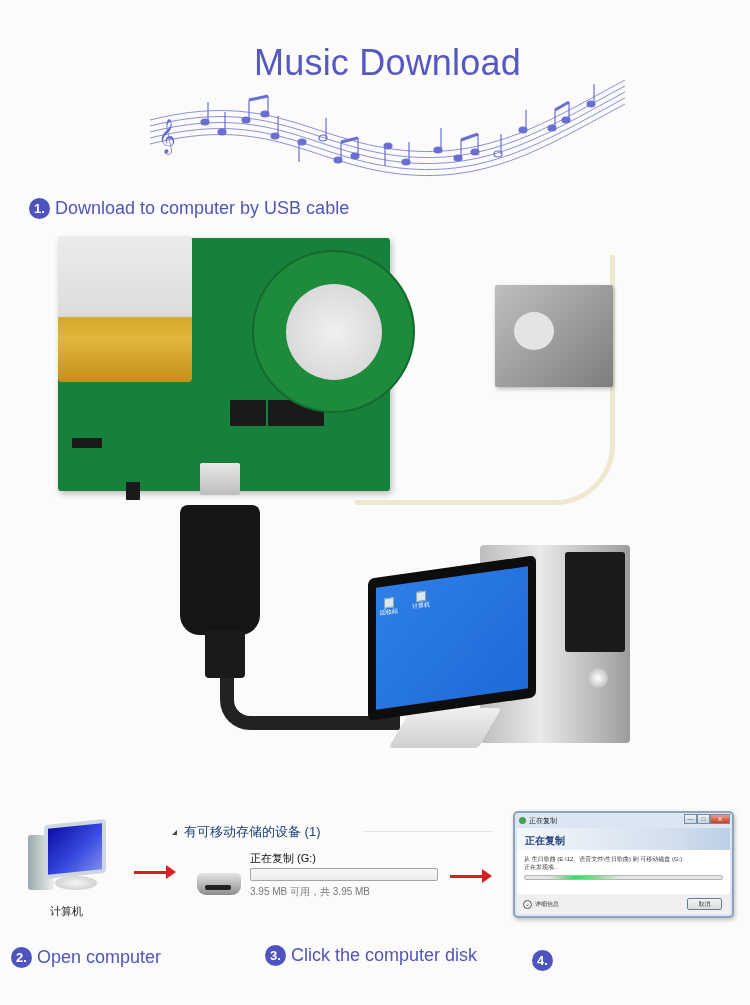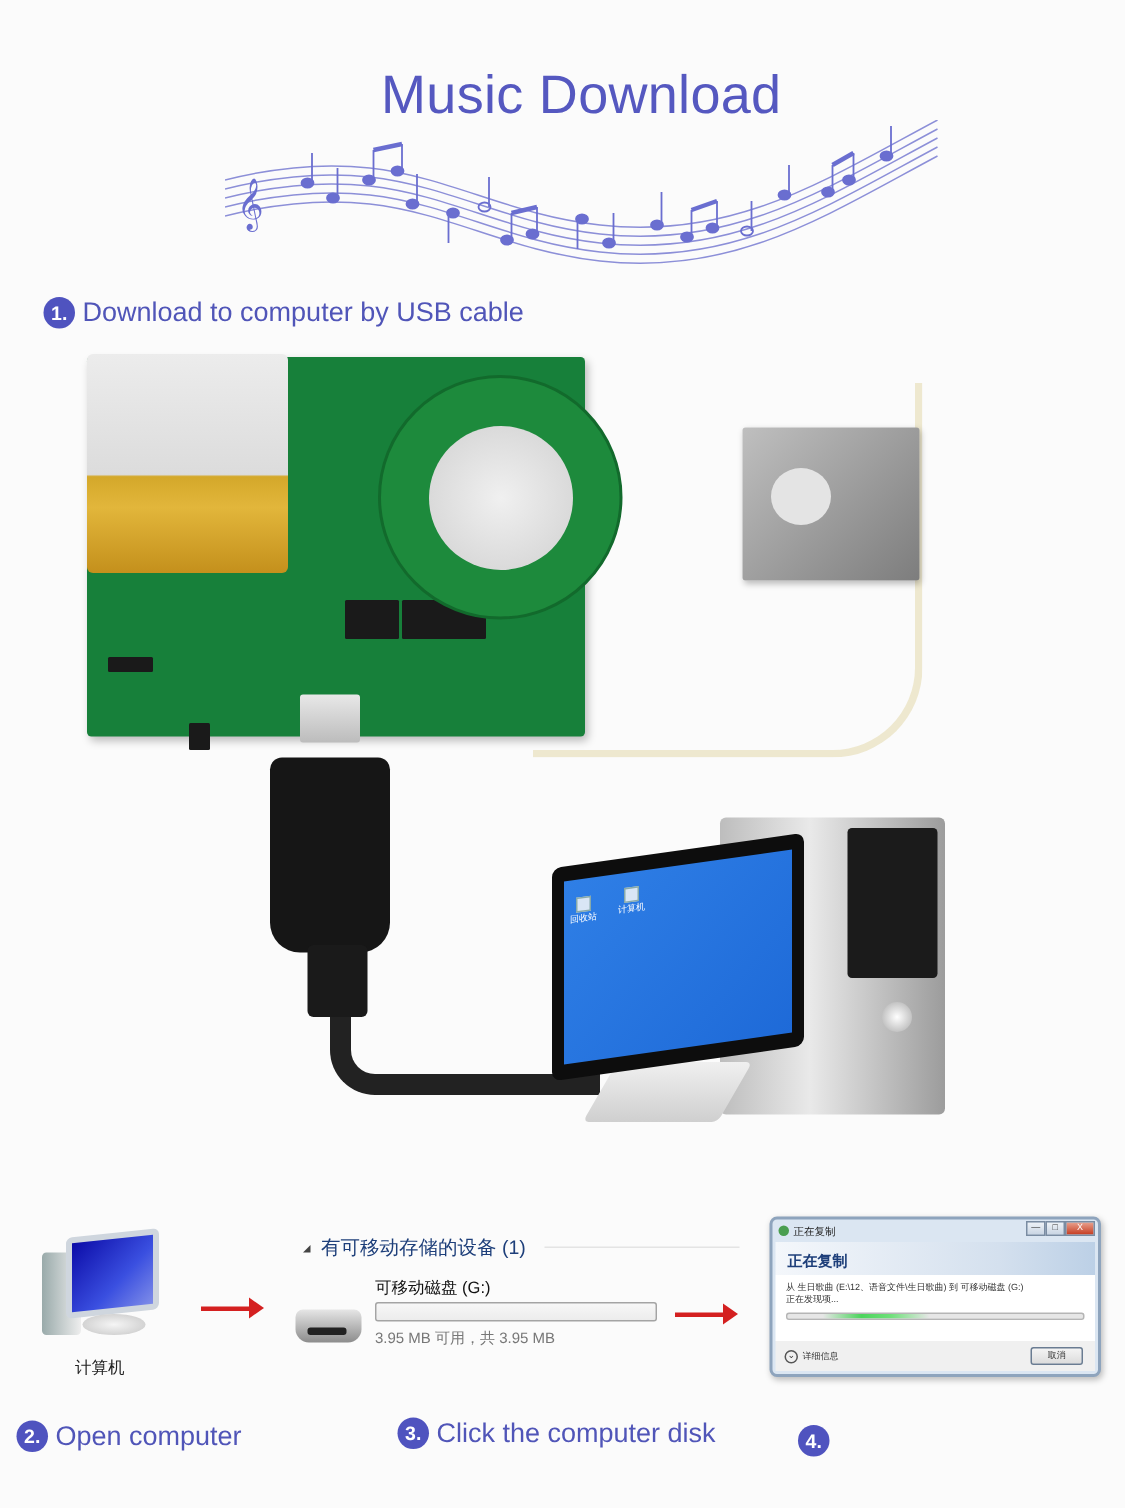--- a/index.html
+++ b/index.html
@@ -62,21 +62,21 @@
   .pc-icon-base { left: 55px; top: 876px; width: 42px; height: 14px; background: radial-gradient(#f5f5f5,#c5c5c5); border-radius: 50%; }
   .pc-label { left: 50px; top: 904px; font-size: 11px; color: #222; }
 
   .arrow { height: 3px; background: #d42020; }
   .arrow::after { content: ""; position: absolute; right: -4px; top: -6px; border-left: 10px solid #d42020;
                   border-top: 7px solid transparent; border-bottom: 7px solid transparent; }
   .arrow1 { left: 134px; top: 871px; width: 38px; }
   .arrow2 { left: 450px; top: 875px; width: 38px; }
 
   
-  .group-head { left: 202px; top: 823px; font-size: 13px; color: #1e3f7a; display: flex; align-items: center; }
+  .group-head { left: 172px; top: 823px; font-size: 13px; color: #1e3f7a; display: flex; align-items: center; }
   .group-head .tri { width: 0; height: 0; border-left: 5px solid transparent; border-bottom: 5px solid #444; margin-right: 7px; }
   .group-line { left: 363px; top: 831px; width: 130px; height: 1px; background: #e4e4e4; }
   .disk-icon { left: 197px; top: 873px; width: 44px; height: 22px; background: linear-gradient(#e6e6e6,#8c8c8c); border-radius: 5px 5px 9px 9px; }
   .disk-slot { left: 205px; top: 885px; width: 26px; height: 5px; background: #222; border-radius: 2px; }
   .disk-name { left: 250px; top: 851px; font-size: 11px; color: #111; }
   .disk-bar { left: 250px; top: 868px; width: 188px; height: 13px; border: 1px solid #a4a4a4; background: linear-gradient(#f7f7f7,#ececec); border-radius: 2px; }
   .disk-size { left: 250px; top: 885px; font-size: 10px; color: #777; text-align: center; }
 
   
   .dialog { left: 513px; top: 811px; width: 221px; height: 107px; border: 2px solid #8ea4bd; border-radius: 5px;
@@ -203,21 +203,21 @@
 
 <div class="abs arrow arrow1"></div>
 
 <div class="abs group-head">
   <span class="tri"></span>
   <span>有可移动存储的设备 (1)</span>
 </div>
 <div class="abs group-line"></div>
 <div class="abs disk-icon"></div>
 <div class="abs disk-slot"></div>
-<div class="abs disk-name">可移动磁盘 (G:)</div>
+<div class="abs disk-name">正在复制 (G:)</div>
 <div class="abs disk-bar"></div>
 <div class="abs disk-size">3.95 MB 可用，共 3.95 MB</div>
 
 <div class="abs arrow arrow2"></div>
 
 <div class="abs dialog">
   <div class="dlg-titlebar">
     <span class="dlg-title-icon"></span>
     <span>正在复制</span>
     <div class="dlg-btns">

